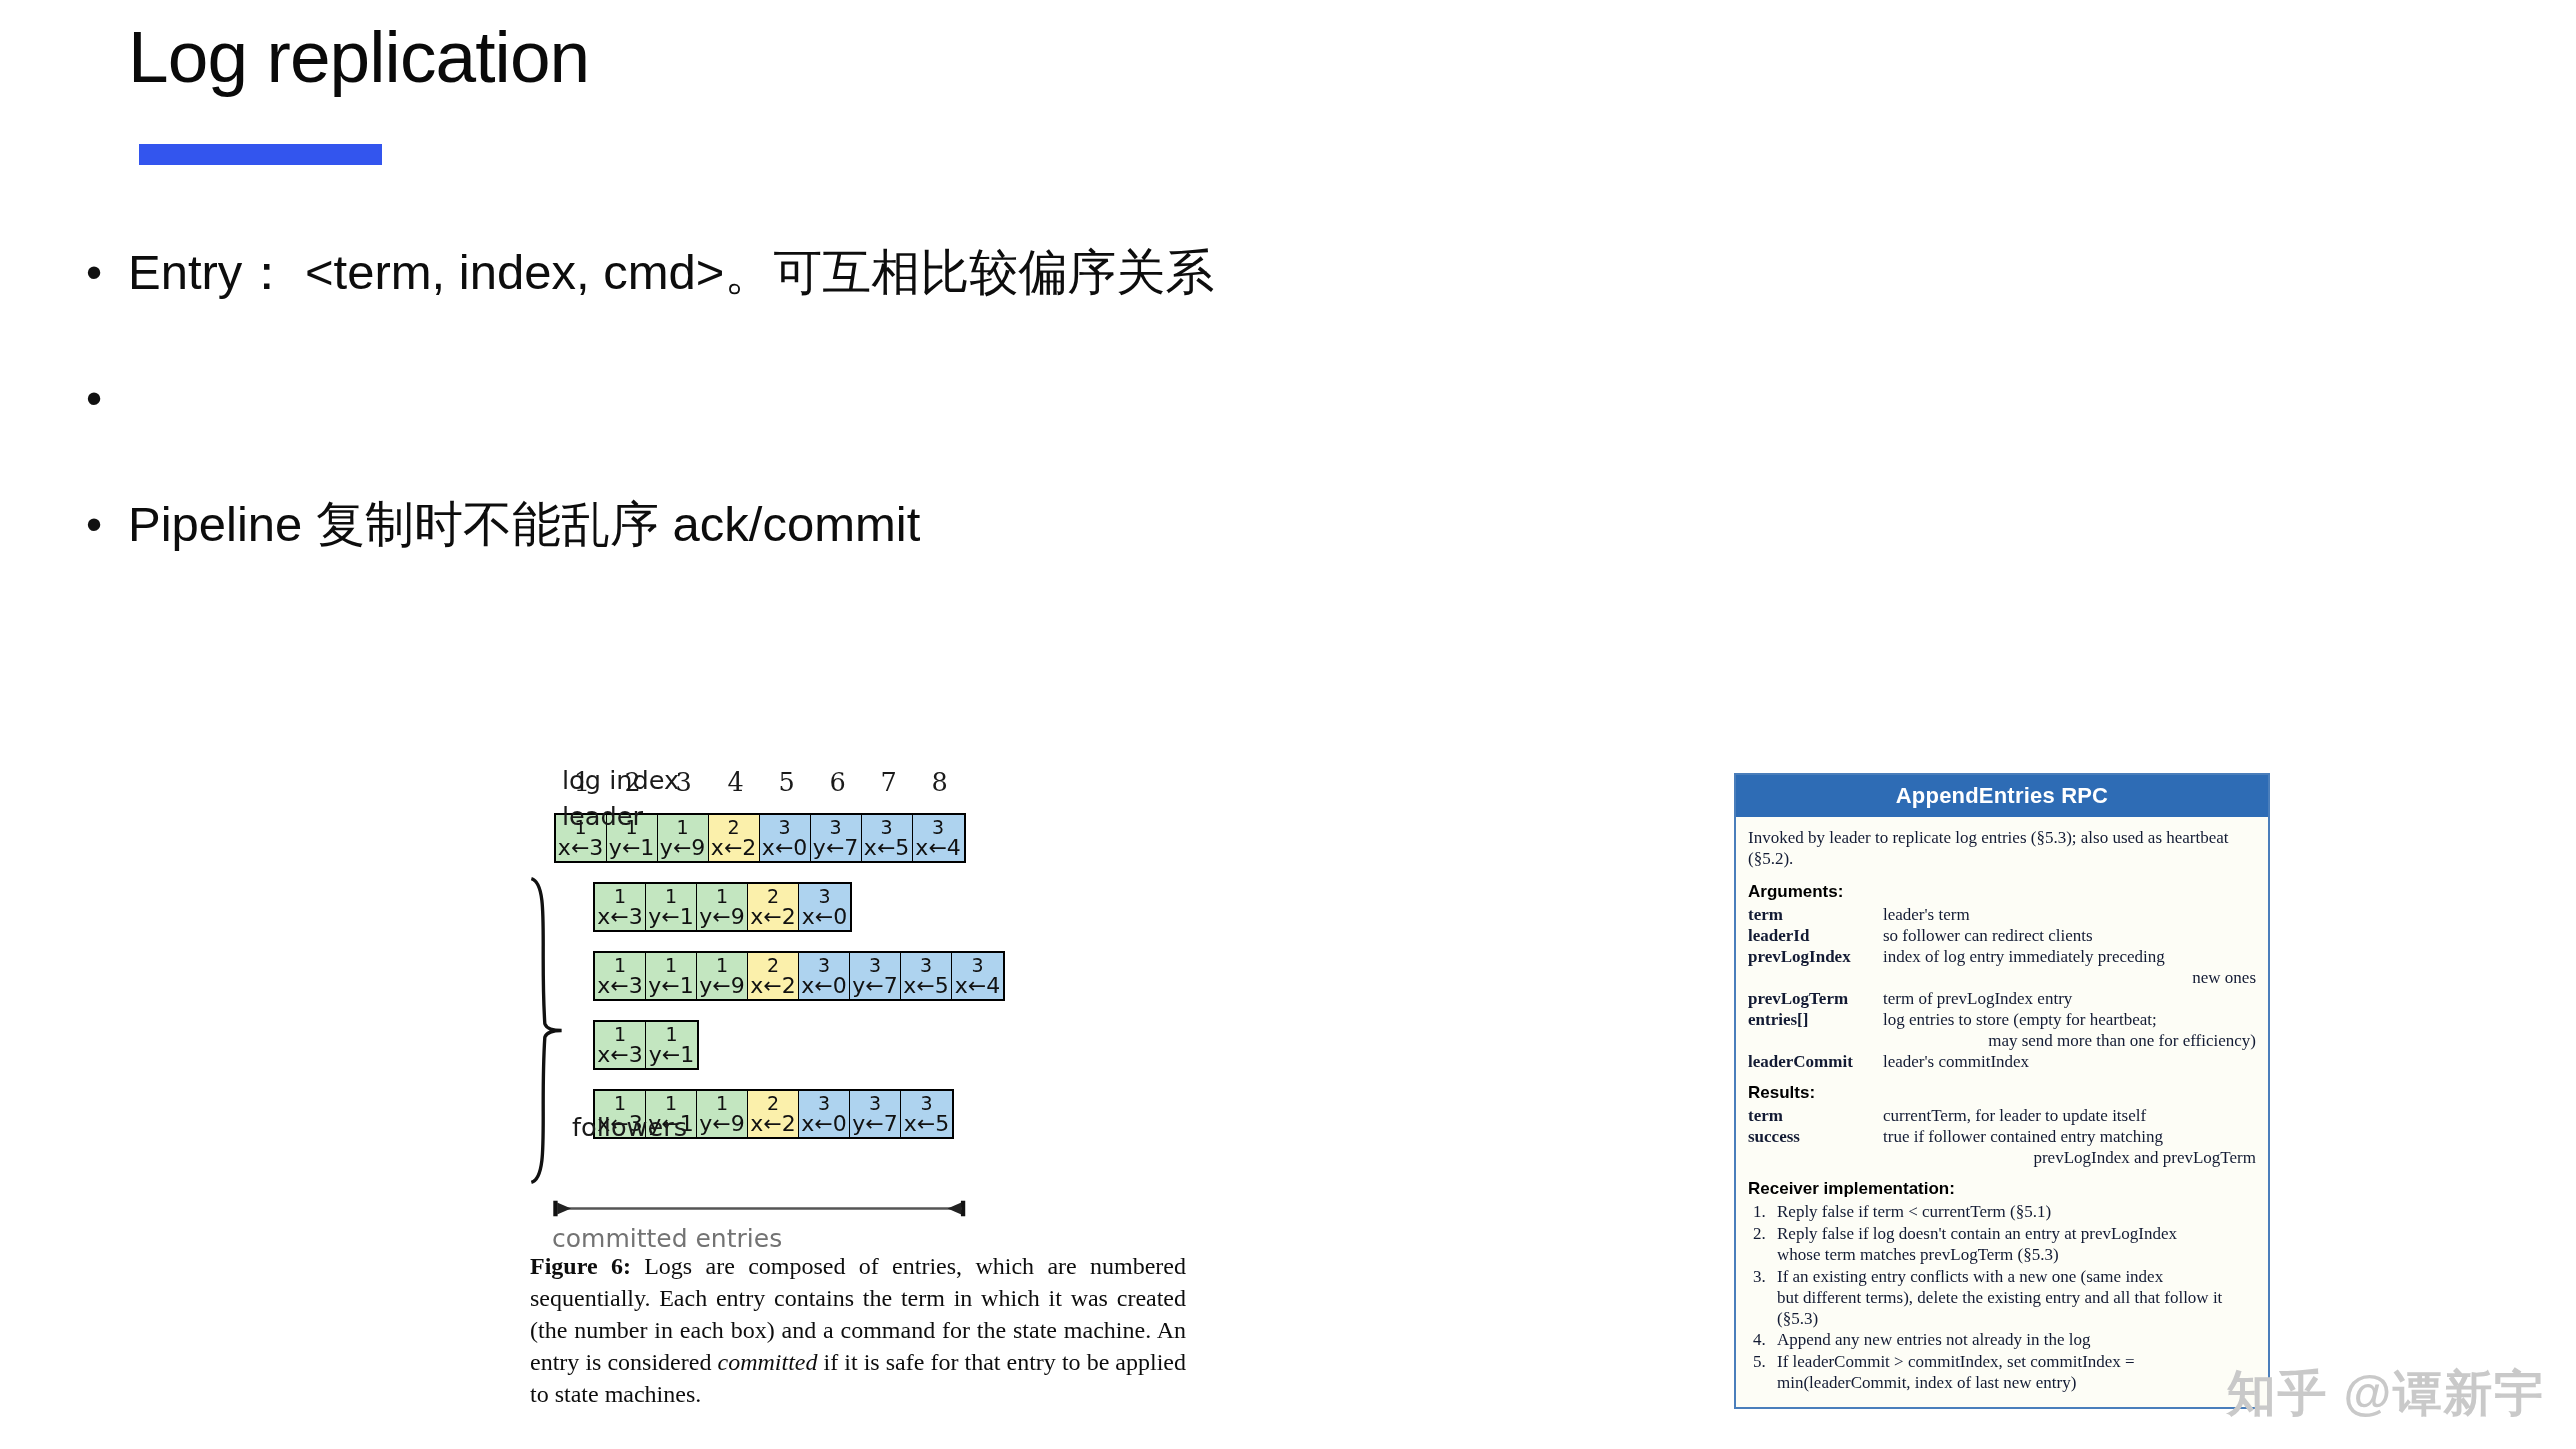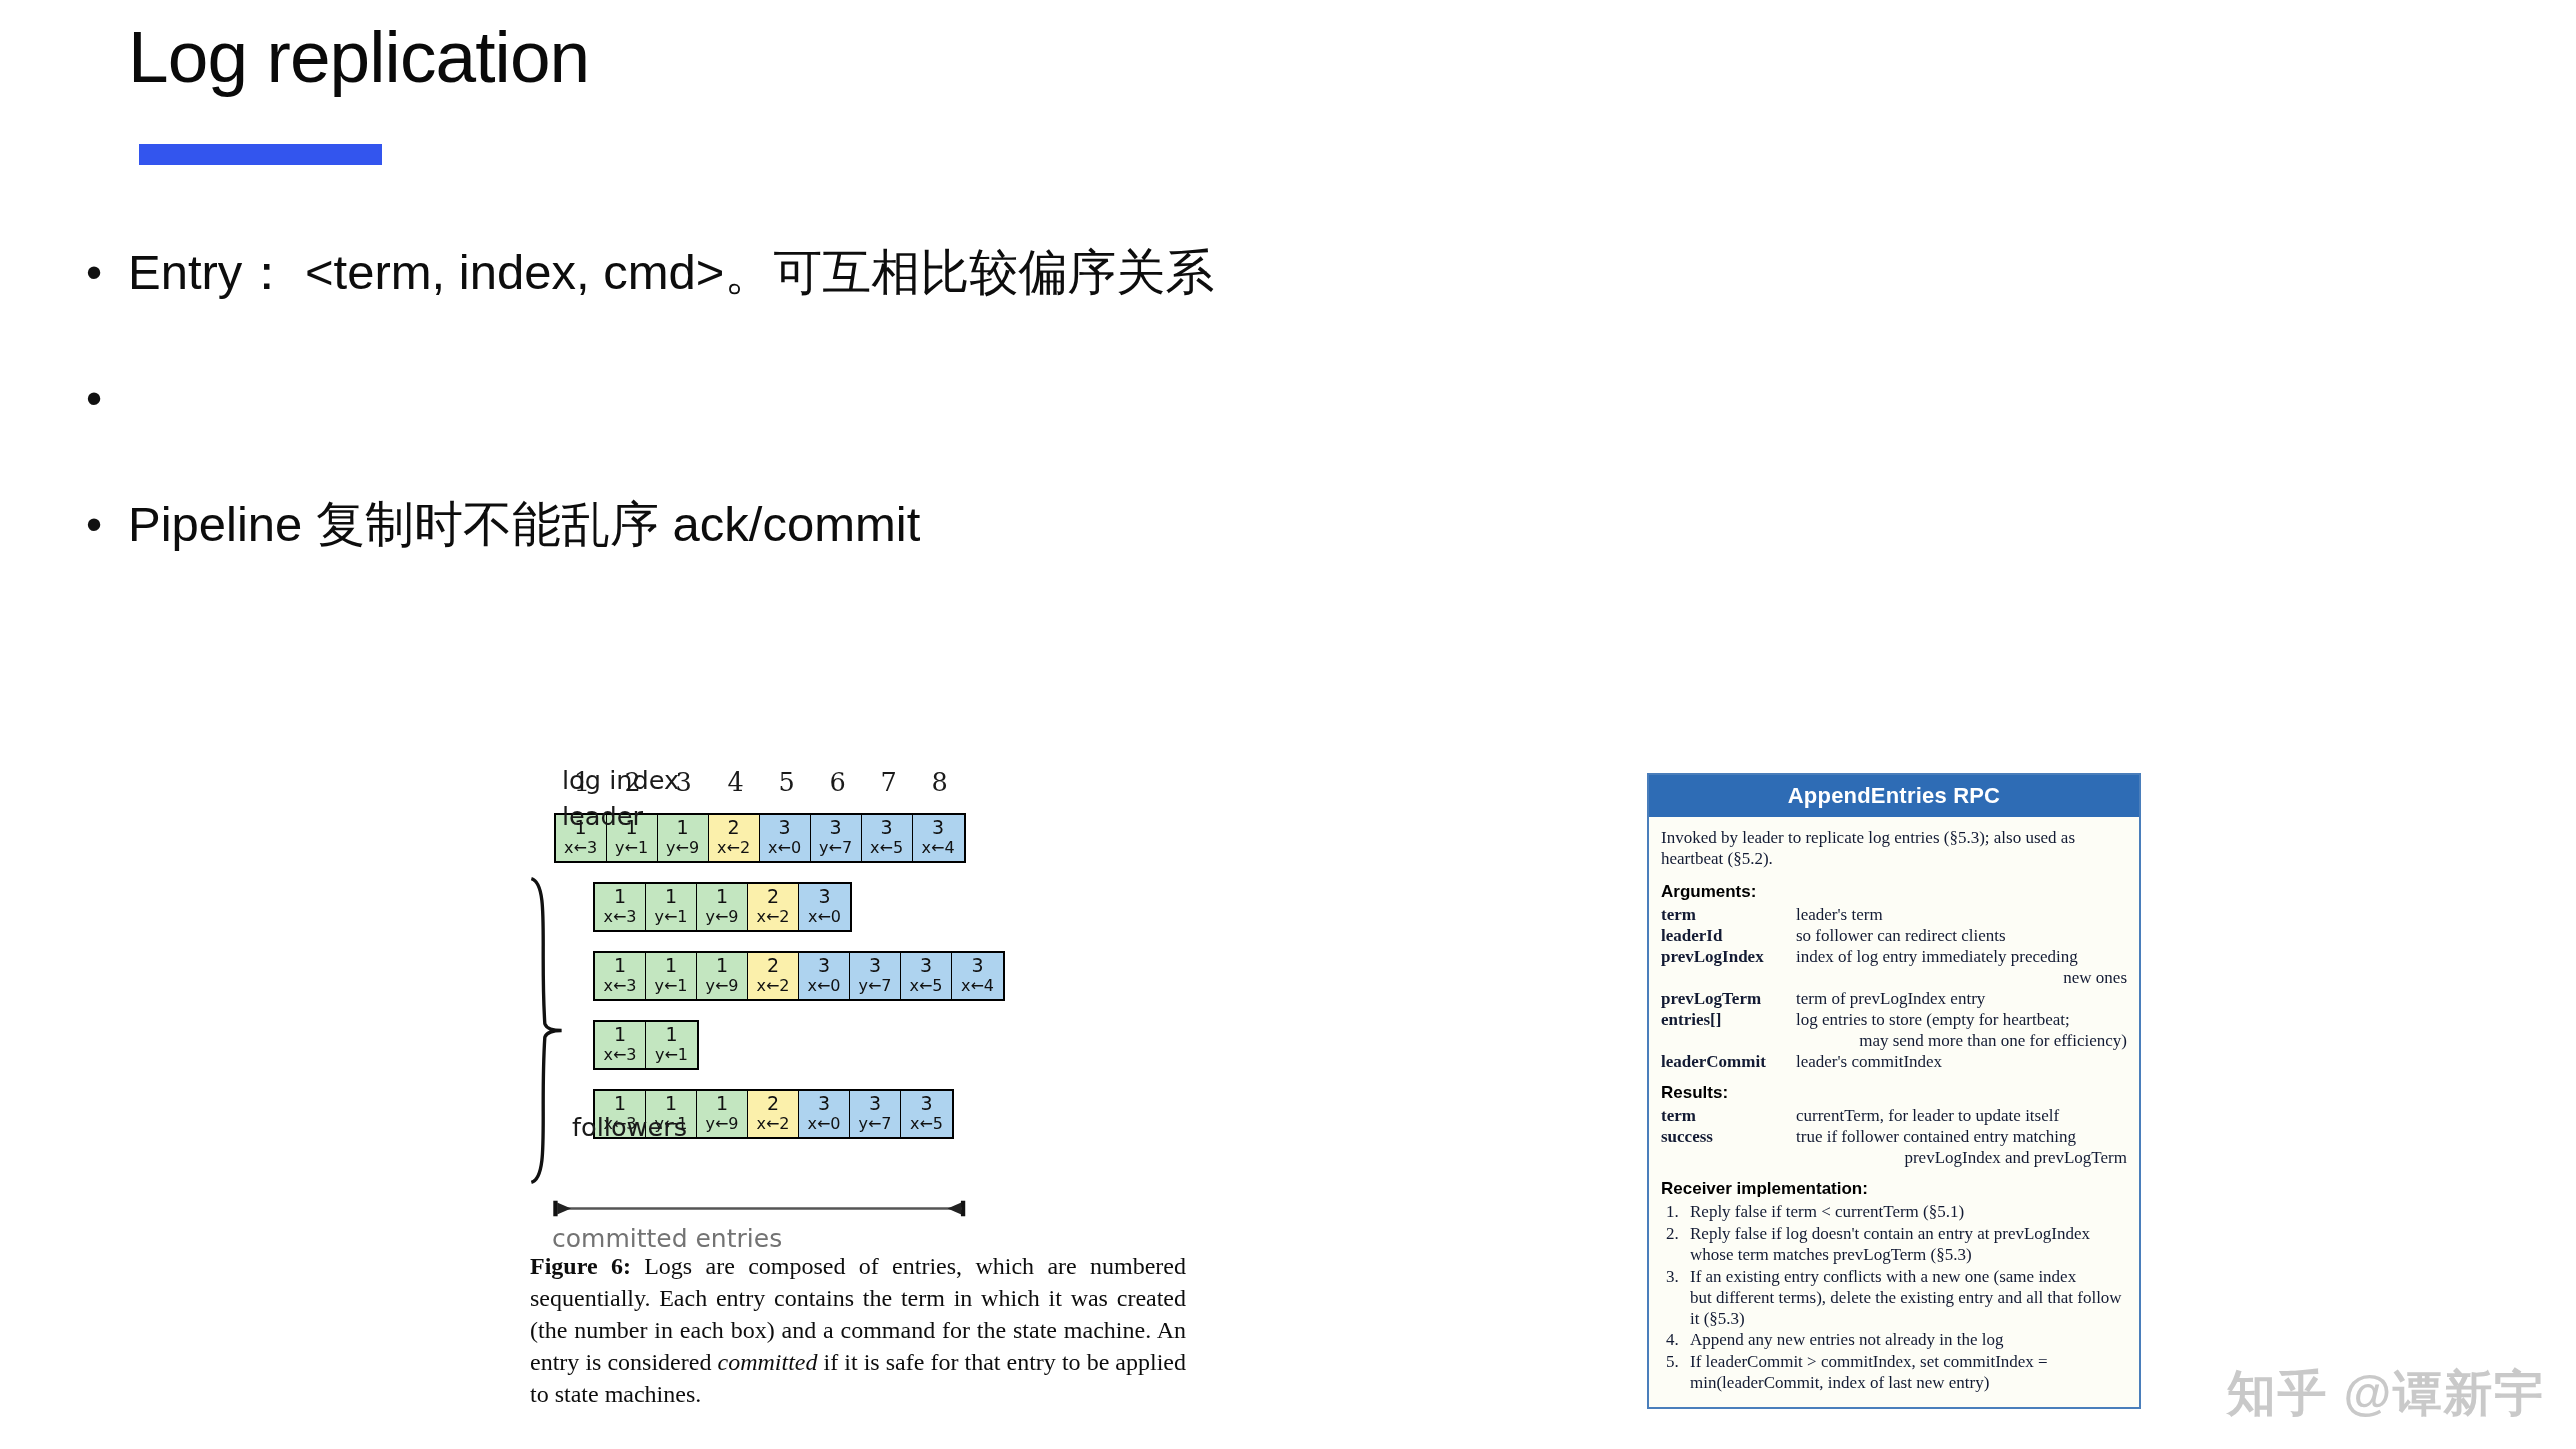--- a/index.html
+++ b/index.html
@@ -103,21 +103,21 @@
     flex-direction: column;
     align-items: center;
     justify-content: center;
     font-family: "DejaVu Sans", sans-serif;
     font-size: 18px;
     line-height: 20.4px;
     color: #111;
   }
   .log-cell:last-child { border-right: none; }
   .log-cell .term { font-size: 19px; }
-  .log-cell .cmd  { font-size: 16px; }
+  .log-cell .cmd  { font-size: 22px; }
   .c-green  { background: #c3e6c0; }
   .c-yellow { background: #fbf0ab; }
   .c-blue   { background: #aed3ef; }
 
   
   .side-label {
     position: absolute;
     font-size: 25.6px;
     font-family: "DejaVu Sans", sans-serif;
     color: #1a1a1a;
@@ -164,23 +164,23 @@
     line-height: 32px;
     text-align: justify;
     color: #0d0d0d;
   }
   #fig-caption b { font-weight: 700; }
   #fig-caption i { font-style: italic; }
 
   
   #rpc-card {
     position: absolute;
-    left: 1647px;
+    left: 1734px;
     top: 773px;
-    width: 494px;
+    width: 536px;
     background: #fdfdf6;
     border: 2.6px solid #4a7ebb;
     box-sizing: border-box;
   }
   #rpc-header {
     background: #2e6cb5;
     color: #ffffff;
     font-family: "Liberation Sans", sans-serif;
     font-weight: 700;
     font-size: 22px;

